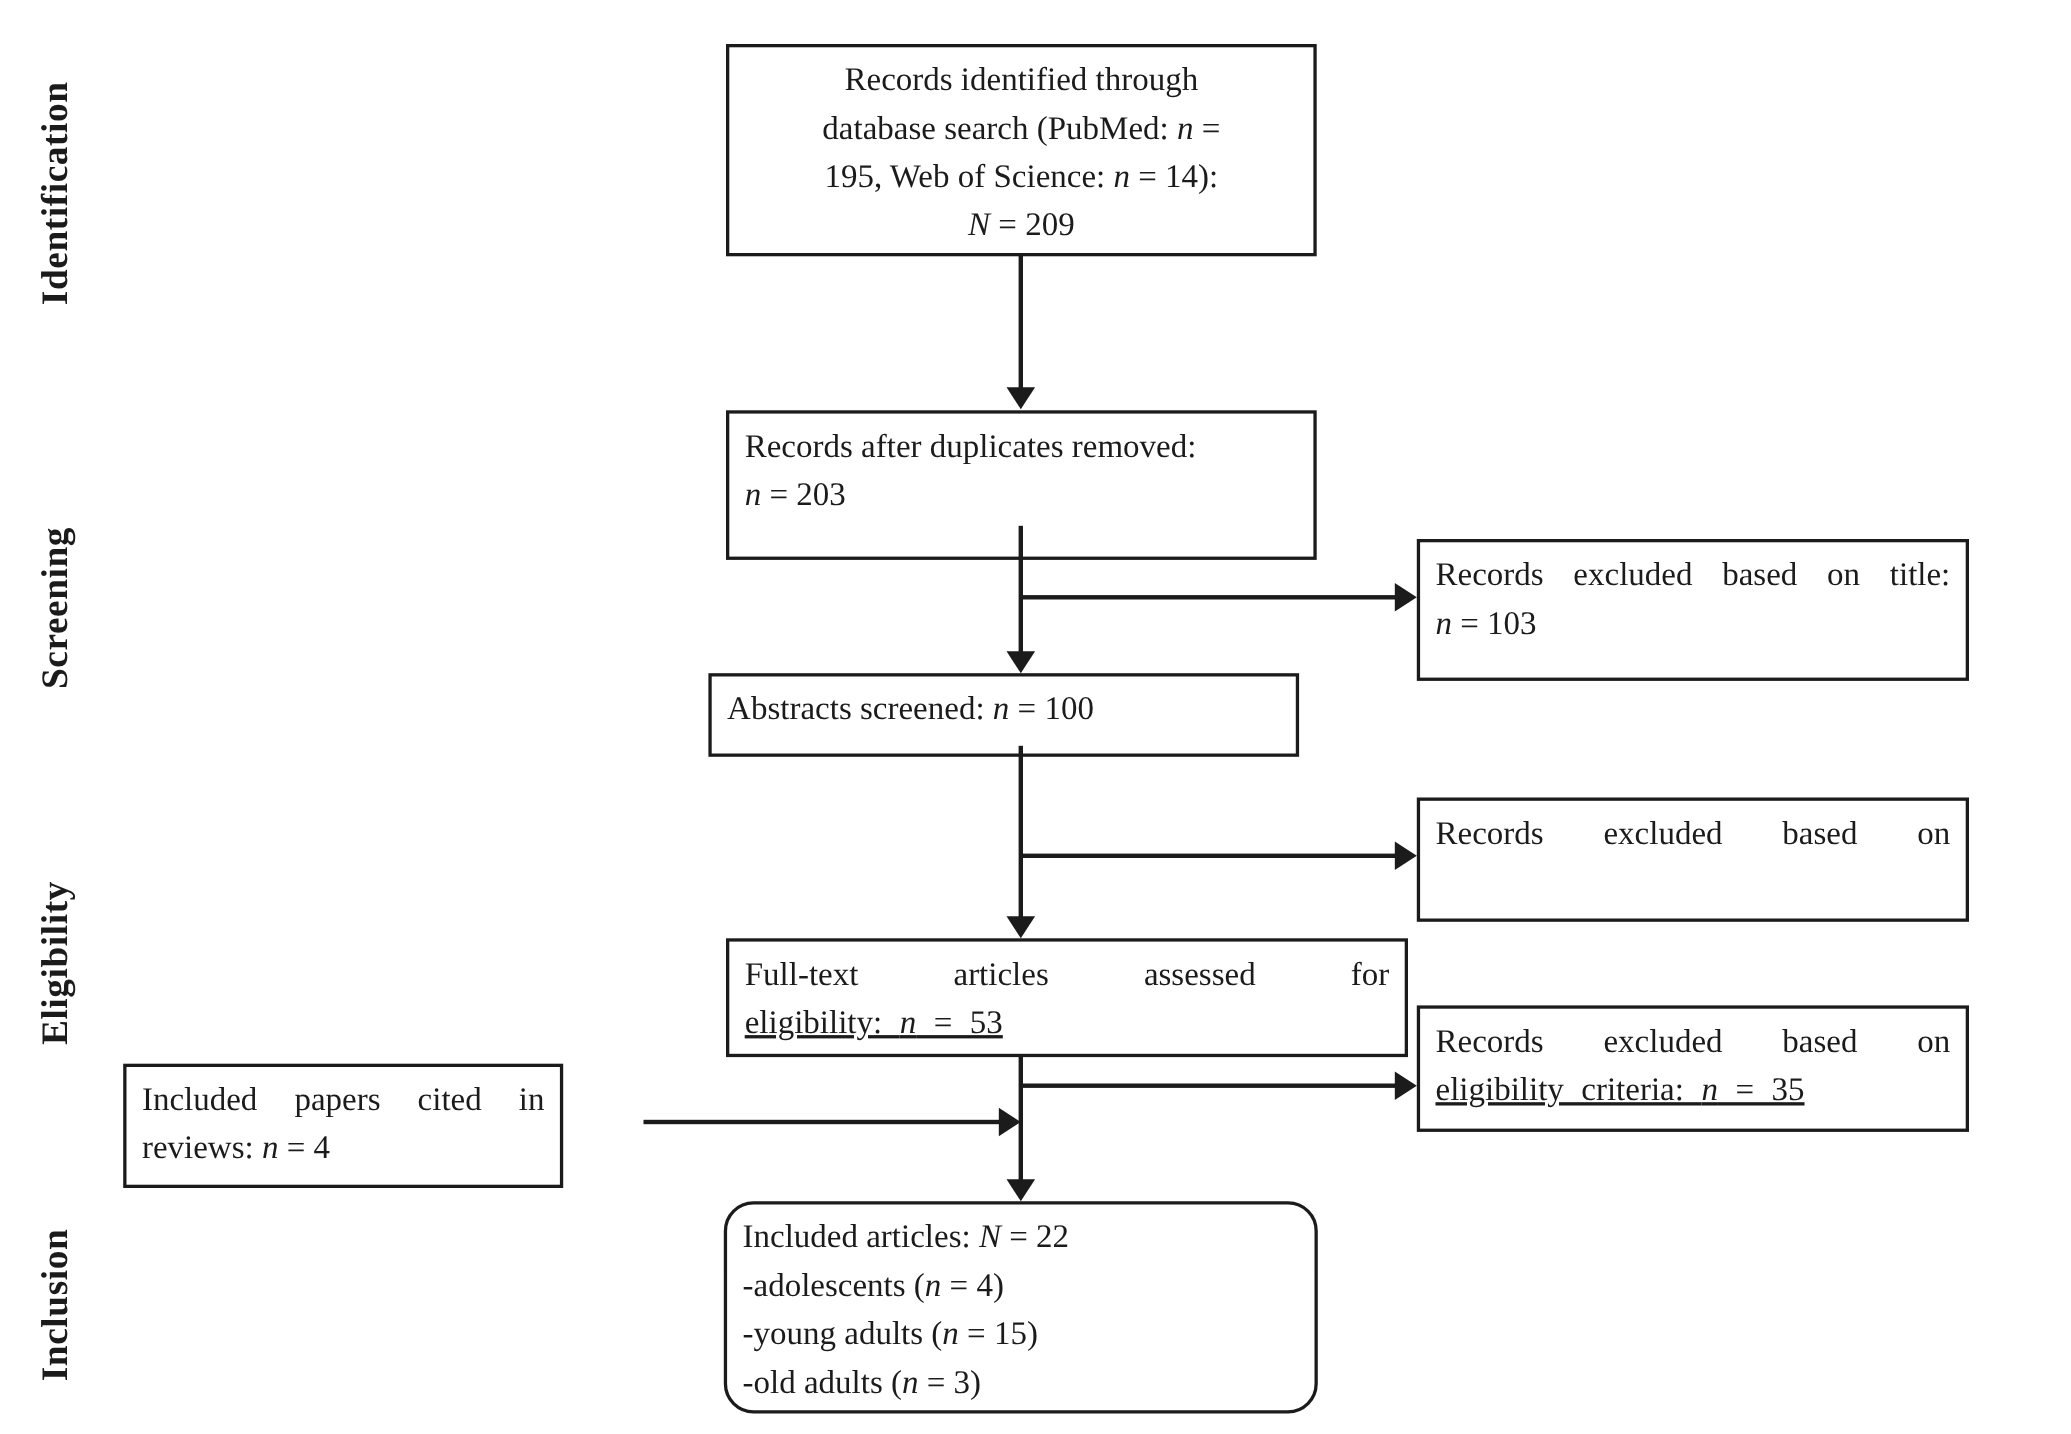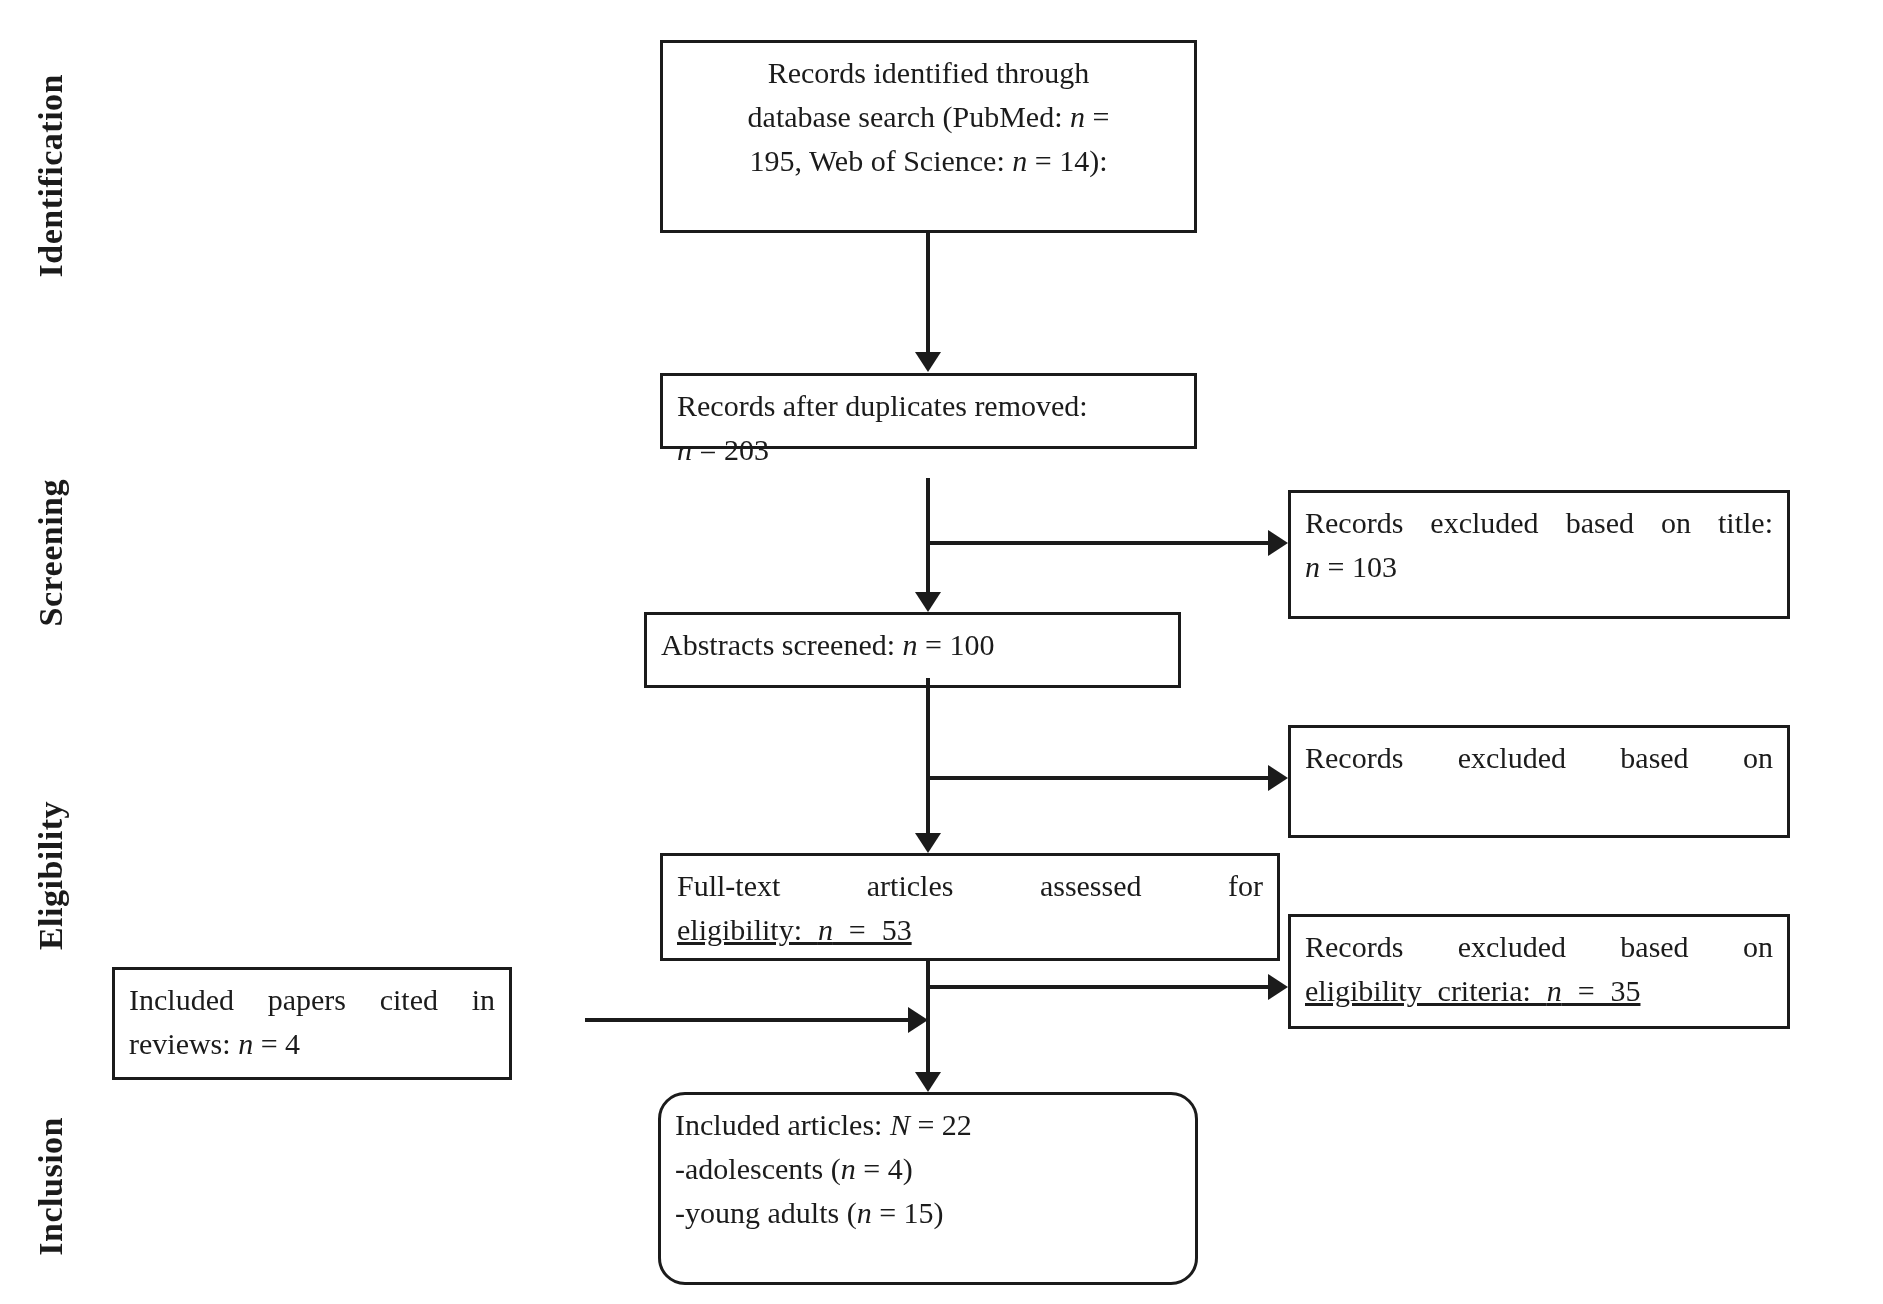--- a/index.html
+++ b/index.html
@@ -70,40 +70,42 @@
     <span>Eligibility</span>
   </div>
   <div class="stage" style="top:1106px;height:160px;">
     <span>Inclusion</span>
   </div>
 
   <div class="box" style="left:660px;top:40px;width:537px;height:193px;">
     <div class="ln ctr">Records identified through</div>
     <div class="ln ctr">database search (PubMed: <i>n</i> =</div>
     <div class="ln ctr">195, Web of Science: <i>n</i> = 14):</div>
+    <div class="ln ctr"><i>N</i> = 209</div>
   </div>
 
-  <div class="box" style="left:660px;top:373px;width:537px;height:76px;">
+  <div class="box" style="left:660px;top:373px;width:537px;height:136px;">
     <div class="ln">Records after duplicates removed:</div>
     <div class="ln"><i>n</i> = 203</div>
   </div>
 
   <div class="box" style="left:644px;top:612px;width:537px;height:76px;">
     <div class="ln">Abstracts screened: <i>n</i> = 100</div>
   </div>
 
   <div class="box" style="left:660px;top:853px;width:620px;height:108px;">
     <div class="ln jfy">Full-text articles assessed for</div>
     <div class="ln ws">eligibility: <i>n</i> = 53</div>
   </div>
 
   <div class="box" style="left:658px;top:1092px;width:540px;height:193px;border-radius:27px;">
     <div class="ln">Included articles: <i>N</i> = 22</div>
     <div class="ln">-adolescents (<i>n</i> = 4)</div>
     <div class="ln">-young adults (<i>n</i> = 15)</div>
+    <div class="ln">-old adults (<i>n</i> = 3)</div>
   </div>
 
   <div class="box" style="left:1288px;top:490px;width:502px;height:129px;">
     <div class="ln jfy">Records excluded based on title:</div>
     <div class="ln"><i>n</i> = 103</div>
   </div>
 
   <div class="box" style="left:1288px;top:725px;width:502px;height:113px;">
     <div class="ln jfy">Records excluded based on</div>
   </div>

